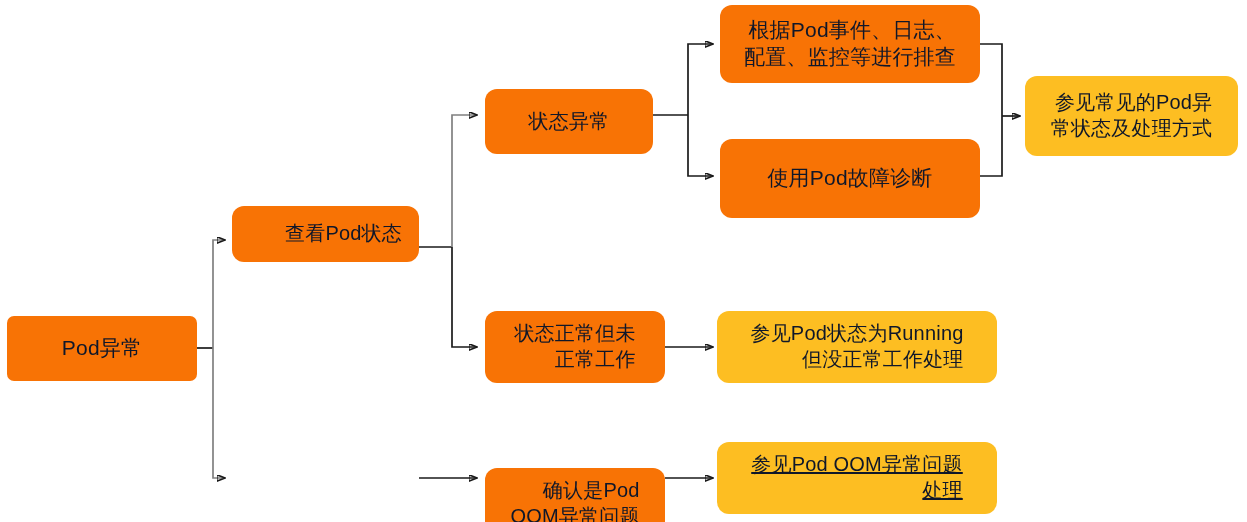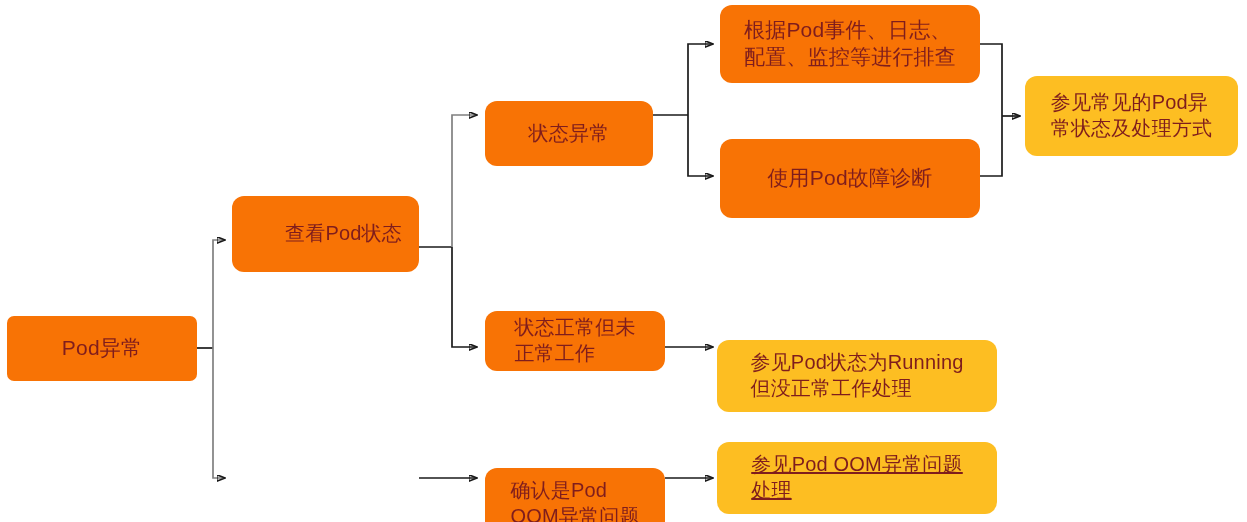--- a/index.html
+++ b/index.html
@@ -14,22 +14,22 @@
     background: #ffffff;
     font-family: "Liberation Sans", "DejaVu Sans", sans-serif;
     overflow: hidden;
   }
   .node {
     position: absolute;
     box-sizing: border-box;
     display: flex;
     align-items: center;
     justify-content: center;
-    text-align: left;
-    color: #7f1d1d;
+    text-align: right;
+    color: #0f172a;
     border-radius: 12px;
     line-height: 1.28;
     letter-spacing: 0.2px;
     padding: 2px 8px;
     z-index: 3;
     white-space: pre-line;
   }
   .node.orange  { background: #f87305; }
   .node.yellow  { background: #fdbe22; }
 
@@ -79,38 +79,38 @@
 
     <path d="M665,347 L713,347" marker-end="url(#ah)"></path>
 
     <path d="M419,478 L477,478" marker-end="url(#ah)"></path>
 
     <path d="M665,478 L713,478" marker-end="url(#ah)"></path>
   </svg>
 
   <div class="node orange" style="left:7px; top:316px; width:190px; height:65px; font-size:21px;border-radius:7px;">Pod异常</div>
 
-  <div class="node orange" style="left:232px; top:196px; width:187px; height:76px; font-size:20px;padding-left:44px;">查看Pod状态</div>
+  <div class="node orange" style="left:232px; top:206px; width:187px; height:56px; font-size:20px;padding-left:44px;">查看Pod状态</div>
 
 
-  <div class="node orange" style="left:485px; top:101px; width:168px; height:65px; font-size:20px;">状态异常</div>
+  <div class="node orange" style="left:485px; top:89px; width:168px; height:65px; font-size:20px;">状态异常</div>
 
-  <div class="node orange" style="left:485px; top:311px; width:180px; height:60px; font-size:20px;">状态正常但未
+  <div class="node orange" style="left:485px; top:311px; width:180px; height:72px; font-size:20px;">状态正常但未
 正常工作</div>
 
   <div class="node orange" style="left:485px; top:468px; width:180px; height:72px; font-size:20px;">确认是Pod
 OOM异常问题</div>
 
   <div class="node orange" style="left:720px; top:5px; width:260px; height:78px; font-size:21px;">根据Pod事件、日志、
 配置、监控等进行排查</div>
 
   <div class="node orange" style="left:720px; top:139px; width:260px; height:79px; font-size:21px;">使用Pod故障诊断</div>
 
   <div class="node yellow" style="left:1025px; top:76px; width:213px; height:80px; font-size:20px;">参见常见的Pod异
 常状态及处理方式</div>
 
-  <div class="node yellow" style="left:717px; top:311px; width:280px; height:72px; font-size:20px;margin-top:29px;">参见Pod状态为Running
+  <div class="node yellow" style="left:717px; top:311px; width:280px; height:72px; font-size:20px;">参见Pod状态为Running
 但没正常工作处理</div>
 
   <div class="node yellow" style="left:717px; top:442px; width:280px; height:72px; font-size:20px;text-decoration:underline;">参见Pod OOM异常问题
 处理</div>
 
 </div>
 
 </body></html>

